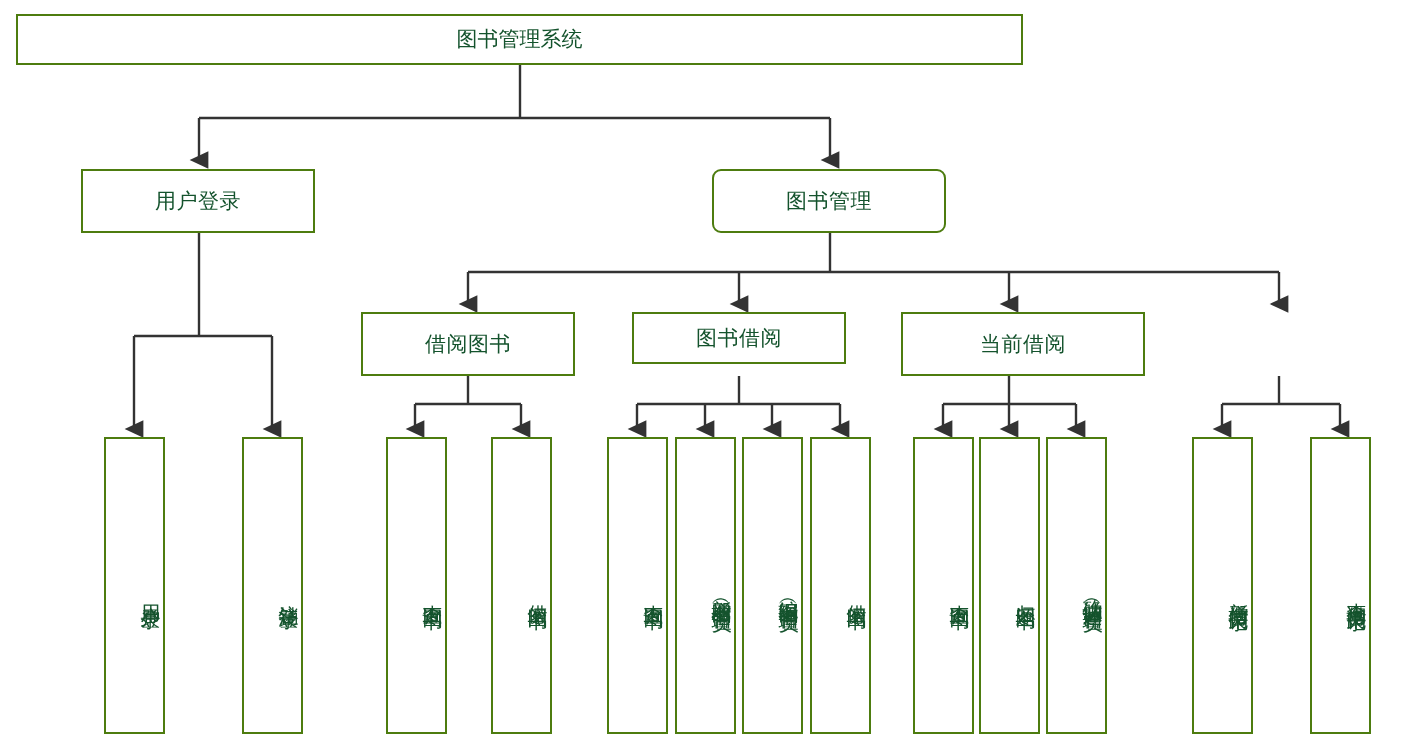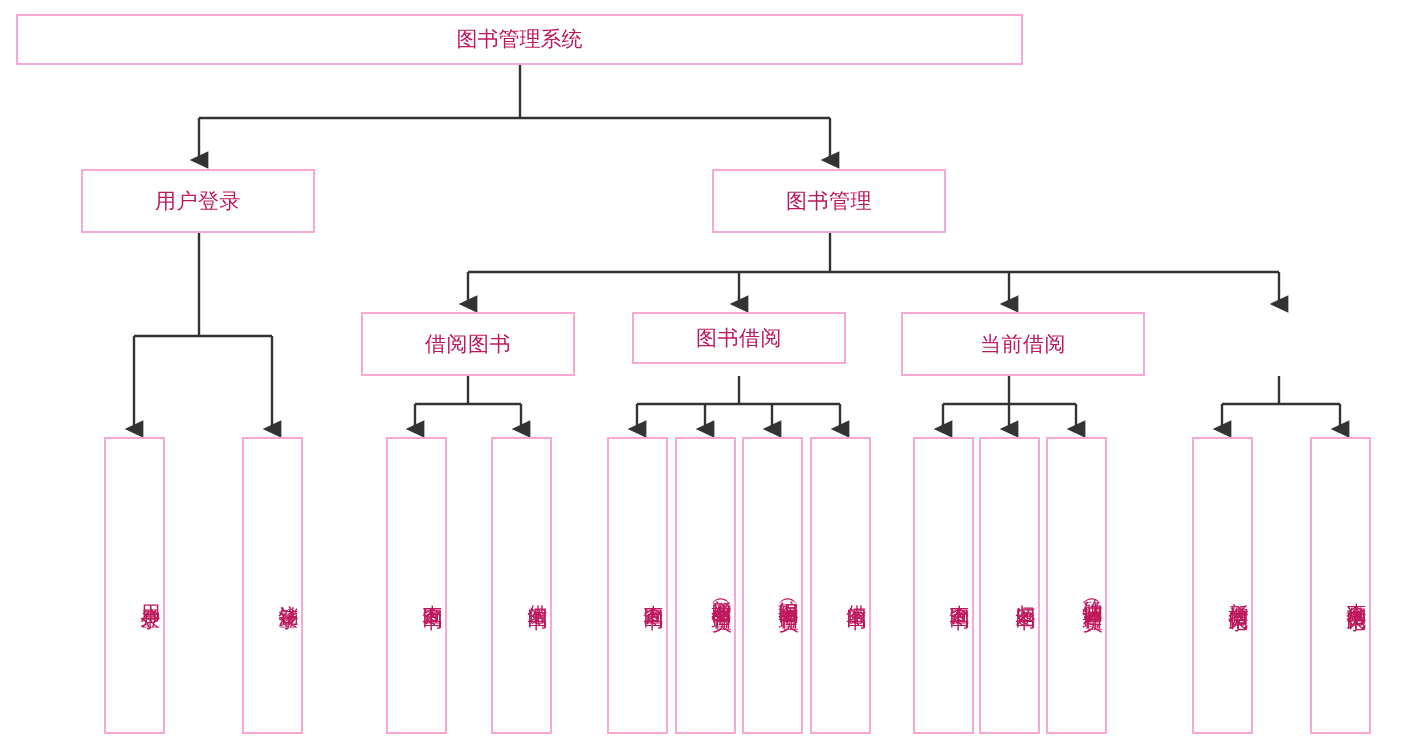--- a/index.html
+++ b/index.html
@@ -22,25 +22,25 @@
     left: 0;
     top: 0;
     width: 1405px;
     height: 747px;
     pointer-events: none;
   }
   .node {
     position: absolute;
     box-sizing: border-box;
     background: #ffffff;
-    border: 2px solid #f9a8d4;
+    border: 2px solid #4d7c0f;
     display: flex;
     align-items: center;
     justify-content: center;
-    color: #be185d;
+    color: #14532d;
     line-height: 1.25;
   }
   .node-h {
     font-size: 21px;
     letter-spacing: 0.5px;
   }
   .node-root {
     font-size: 21px;
   }
   .node-v {
@@ -121,21 +121,21 @@
     </g>
   </svg>
 
   <div class="node node-root" style="left:16px; top:14px; width:1007px; height:51px;">
     <span>图书管理系统</span>
   </div>
 
   <div class="node node-h" style="left:81px; top:169px; width:234px; height:64px;">
     <span>用户登录</span>
   </div>
-  <div class="node node-h" style="left:712px; top:169px; width:234px; height:64px;">
+  <div class="node node-h" style="left:712px; top:169px; width:234px; height:64px;border-radius:9px;">
     <span>图书管理</span>
   </div>
 
   <div class="node node-h" style="left:361px; top:312px; width:214px; height:64px;">
     <span>借阅图书</span>
   </div>
   <div class="node node-h" style="left:632px; top:312px; width:214px; height:52px;">
     <span>图书借阅</span>
   </div>
   <div class="node node-h" style="left:901px; top:312px; width:244px; height:64px;">

